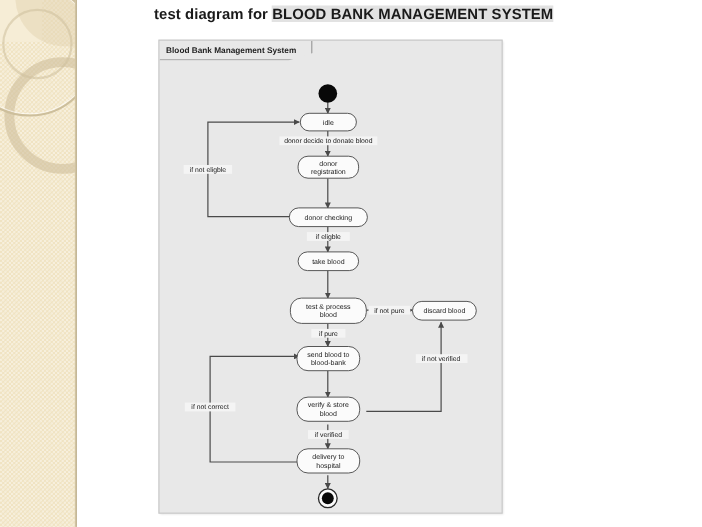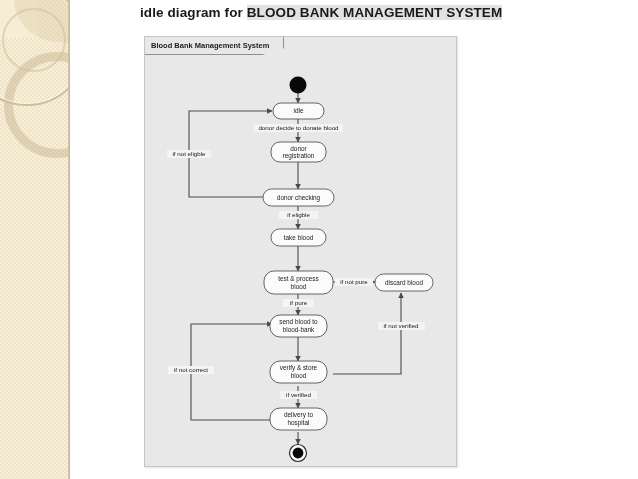--- a/index.html
+++ b/index.html
@@ -98,21 +98,21 @@
   <div id="sidebar">
     <div id="sidebar-top-block"></div>
     <div id="sidebar-wedge"></div>
     <div class="ring" id="ring-medium"></div>
     <div class="ring" id="ring-large"></div>
     <div class="ring" id="ring-small"></div>
     <div id="sidebar-edge"></div>
   </div>
 
   <div id="title">
-    <span>idle diagram for </span><span class="hl">BLOOD BANK MANAGEMENT SYSTEM</span>
+    <span>test diagram for </span><span class="hl">BLOOD BANK MANAGEMENT SYSTEM</span>
   </div>
 
   <div id="frame">
     <div id="frame-label">Blood Bank Management System</div>
 
     <svg id="canvas" viewBox="0 0 311 429">
       <defs>
         <marker id="arrow" viewBox="0 0 10 10" refX="9" refY="5" markerWidth="5" markerHeight="5" orient="auto-start-reverse">
           <path d="M0,0 L10,5 L0,10 z" fill="#4a4a4a"></path>
         </marker>

